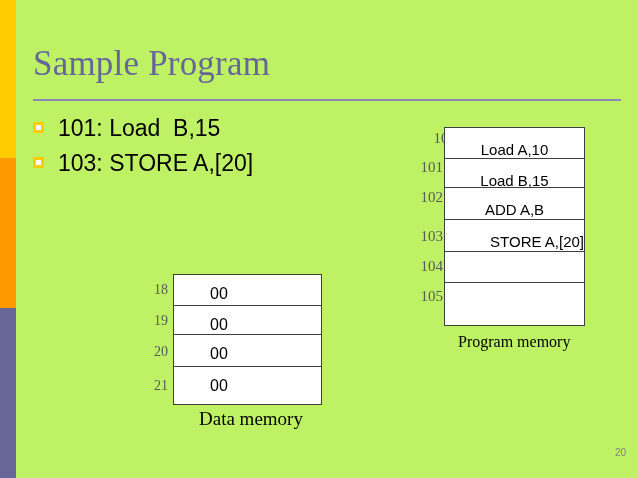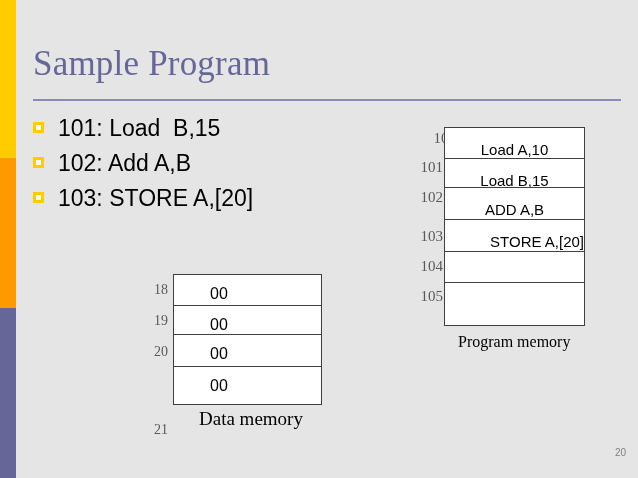--- a/index.html
+++ b/index.html
@@ -5,21 +5,21 @@
 <style>
   html, body {
     margin: 0;
     padding: 0;
     background: #ffffff;
   }
   #slide {
     position: relative;
     width: 638px;
     height: 478px;
-    background: #e5e5e5;
+    background: #bef264;
     overflow: hidden;
     font-family: "Liberation Sans", sans-serif;
   }
 
   
   .sidebar {
     position: absolute;
     left: 0;
     top: 0;
     width: 16px;
@@ -179,24 +179,20 @@
   <div class="title">Sample Program</div>
   <div class="title-rule"></div>
 
   <div class="bullets">
     <div class="bullet-row">
       <span class="bullet-marker"></span>
       <span class="bullet-text">101: Load  B,15</span>
     </div>
     <div class="bullet-row">
       <span class="bullet-marker"></span>
-      <span class="bullet-text">102: Add A,B</span>
-    </div>
-    <div class="bullet-row">
-      <span class="bullet-marker"></span>
       <span class="bullet-text">103: STORE A,[20]</span>
     </div>
   </div>
 
   <div class="mem-table" id="program-memory">
 
     <div class="mem-addr pm-addr" style="left:418px; top:129px;">100</div>
     <div class="mem-cell pm-cell" style="top:127px;">
         <span style="width:100%;text-align:center;">Load A,10</span>
       </div>
@@ -239,21 +235,21 @@
     <div class="mem-addr dm-addr" style="left:140px; top:312px;">19</div>
     <div class="mem-cell dm-cell" style="top:305px;">
       <span>00</span>
       </div>
 
     <div class="mem-addr dm-addr" style="left:140px; top:343px;">20</div>
     <div class="mem-cell dm-cell" style="top:334px;">
       <span>00</span>
       </div>
 
-    <div class="mem-addr dm-addr" style="left:140px; top:377px;margin-top:44px;">21</div>
+    <div class="mem-addr dm-addr" style="left:140px; top:377px;">21</div>
     <div class="mem-cell dm-cell" style="top:366px;">
       <span>00</span>
       </div>
 
     <div class="mem-caption dm-caption">Data memory</div>
   </div>
 
   <div class="page-number">20</div>
 
 </div>

